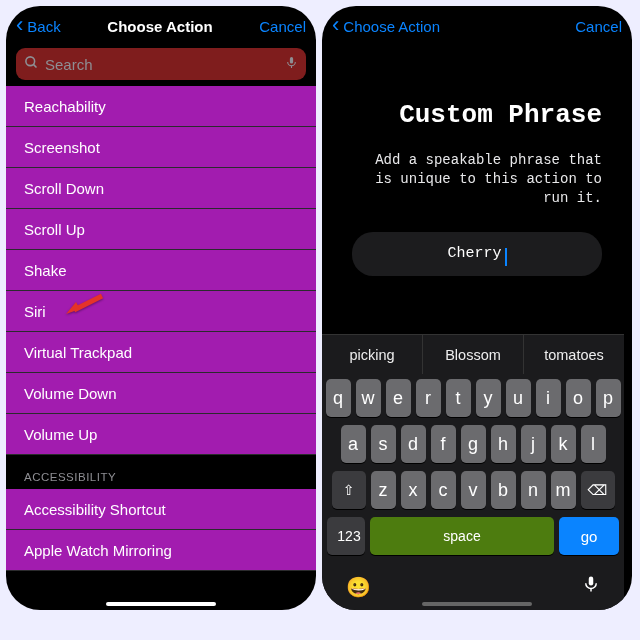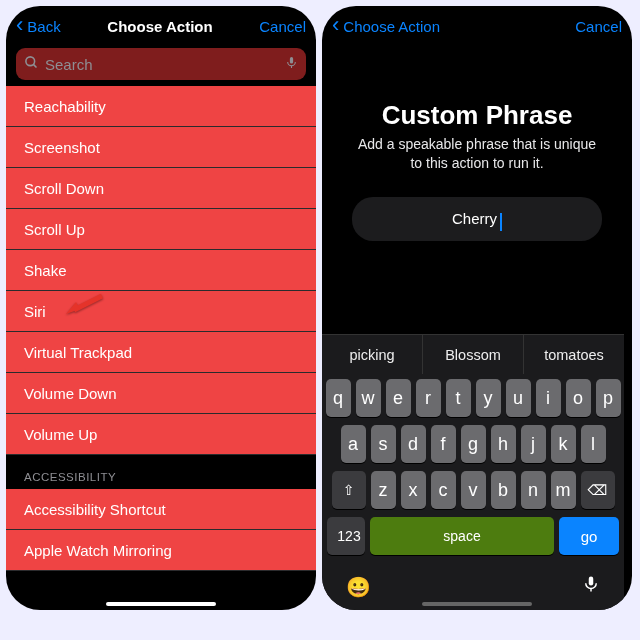--- a/index.html
+++ b/index.html
@@ -39,43 +39,44 @@
   }
   .search .sicon { margin-right:6px; }
   .search span.ph { flex:1; font-size:15px; }
 
   
   .scroll { position:absolute; top:80px; bottom:0; left:0; right:0; overflow:hidden; }
   .row {
     height:41px; display:flex; align-items:center;
     padding-left:18px; font-size:15px;
     border-bottom:0.5px solid #2b2b2d;
-    background:#ef4444;
+    background:#a21caf;
   }
   .section-header {
     height:34px; display:flex; align-items:flex-end;
     padding:0 18px 6px;
     font-size:11.5px; letter-spacing:0.5px;
     color:#8e8e93;
   }
   
   .arrow {
     position:absolute; left:58px; top:286px;
     width:36px; height:20px;
     pointer-events:none;
   }
   .arrow svg { filter: drop-shadow(0 1px 1px rgba(0,0,0,.4)); }
 
   
   .phone.right .content {
     padding: 40px 30px 0;
-    text-align:center;
+    text-align:right;
+    font-family:Liberation Mono, monospace;
   }
   .cp-title { font-size:26px; font-weight:700; margin-top:14px; }
-  .cp-sub { font-size:14px; color:#e8e8ea; margin-top:4px; line-height:1.35; }
+  .cp-sub { font-size:14px; color:#e8e8ea; margin-top:21px; line-height:1.35; }
   .cp-field {
     margin:24px 0 12px; height:44px; background:#1c1c1e;
     border-radius:21px; display:flex; align-items:center; justify-content:center;
     font-size:15px;
   }
   .cursor { display:inline-block; width:2px; height:18px; background:#0a84ff; margin-left:3px; position:relative; top:3px; }
 
   
   .kbwrap { position:absolute; bottom:0; left:0; right:8px; }
   .sugbar {

